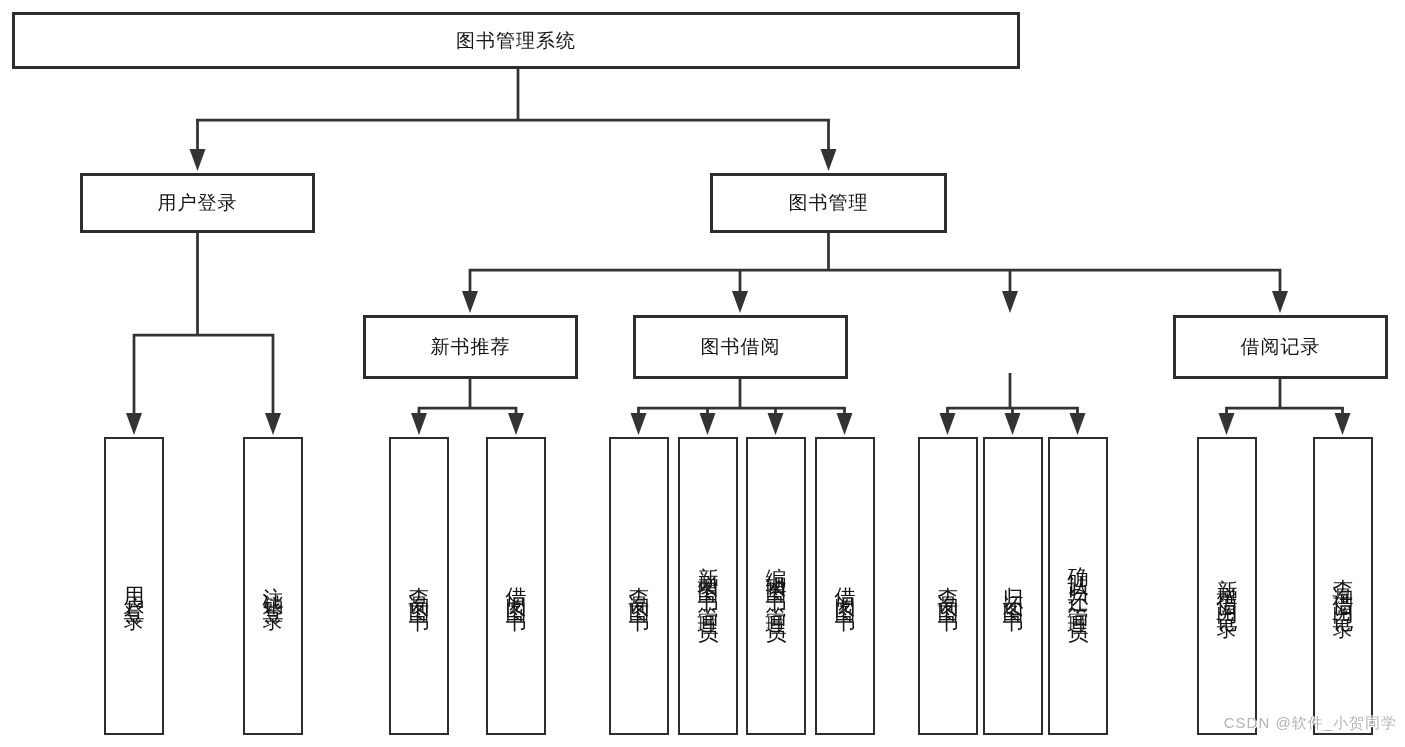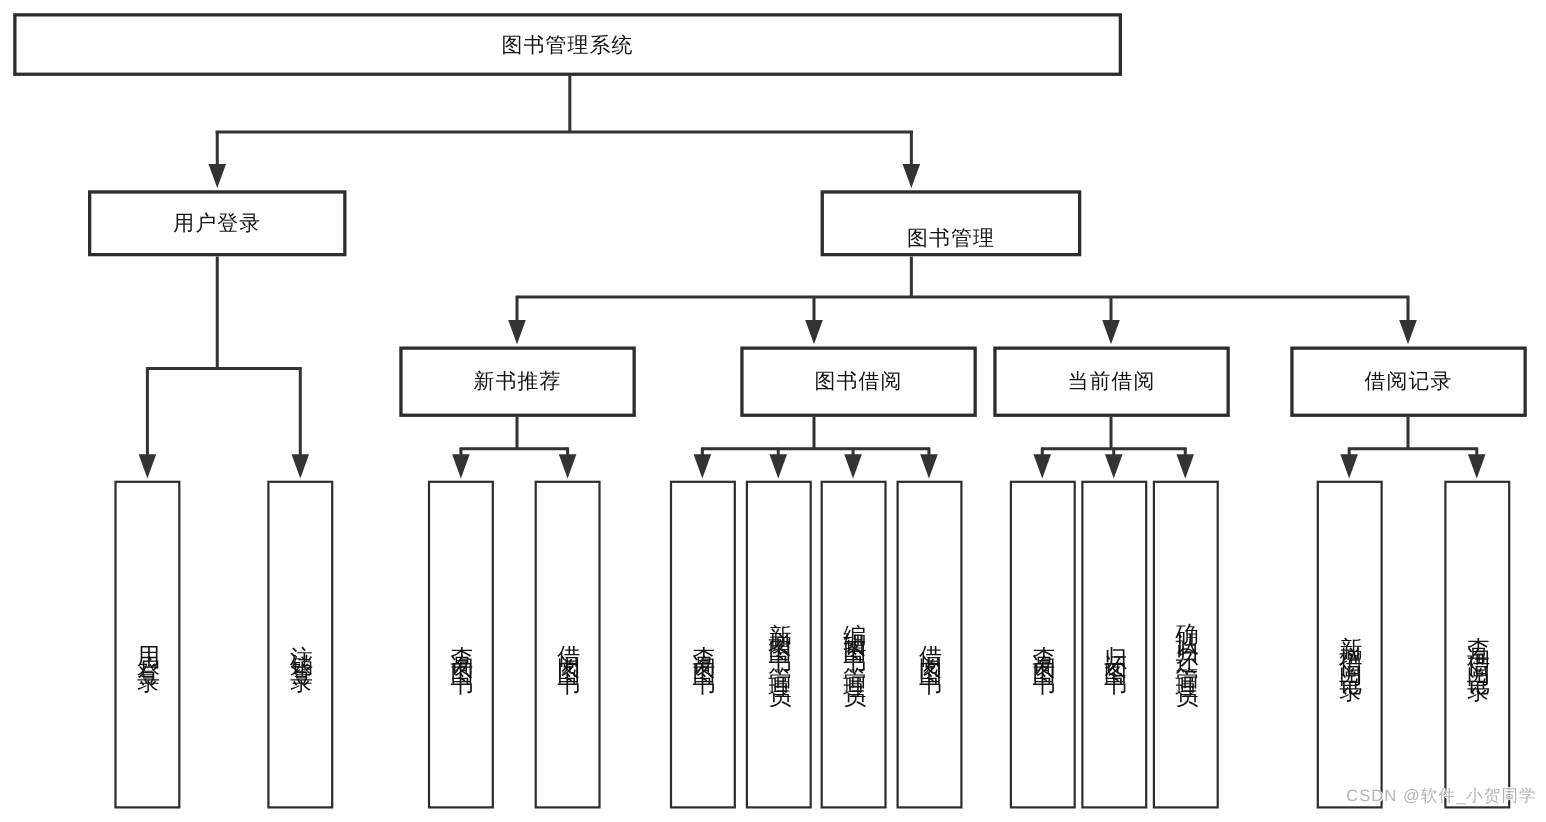--- a/index.html
+++ b/index.html
@@ -36,24 +36,24 @@
   .leaf .vtext {
     writing-mode: vertical-rl;
     text-orientation: mixed;
     font-size: 21px;
     letter-spacing: 8px;
     line-height: 1.15;
   }
   
   #root-box       { left: 12px;   top: 12px;  width: 1008px; height: 57px; }
   #box-user-login { left: 80px;   top: 173px; width: 235px;  height: 60px; }
-  #box-book-mgmt  { left: 746px;  top: 173px; width: 237px;  height: 60px; align-items: flex-end; }
+  #box-book-mgmt  { left: 710px;  top: 173px; width: 237px;  height: 60px; }
   .l3 { top: 315px; width: 215px; height: 64px; }
   #box-new-book   { left: 363px; }
-  #box-borrowing  { left: 633px; margin-left: 40px; }
+  #box-borrowing  { left: 633px; }
   #box-current    { left: 903px; }
   #box-records    { left: 1173px; }
   .leaf { top: 437px; width: 60px; height: 298px; }
   #leaf-g1-0 { left: 104px; }
   #leaf-g1-1 { left: 243px; }
   #leaf-g2-0 { left: 389px; }
   #leaf-g2-1 { left: 486px; }
   #leaf-g3-0 { left: 609px; }
   #leaf-g3-1 { left: 678px; }
   #leaf-g3-2 { left: 746px; }
@@ -151,23 +151,20 @@
   <div class="box" id="box-book-mgmt">
     <span>图书管理</span>
   </div>
 
   <div class="box l3" id="box-new-book">
     <span>新书推荐</span>
   </div>
   <div class="box l3" id="box-borrowing">
     <span>图书借阅</span>
   </div>
-  <div class="box l3" id="box-current">
-    <span>当前借阅</span>
-  </div>
   <div class="box l3" id="box-records">
     <span>借阅记录</span>
   </div>
 
   <div class="box leaf" id="leaf-g1-0">
     <span class="vtext">用户登录</span>
   </div>
   <div class="box leaf" id="leaf-g1-1">
     <span class="vtext">注销登录</span>
   </div>

